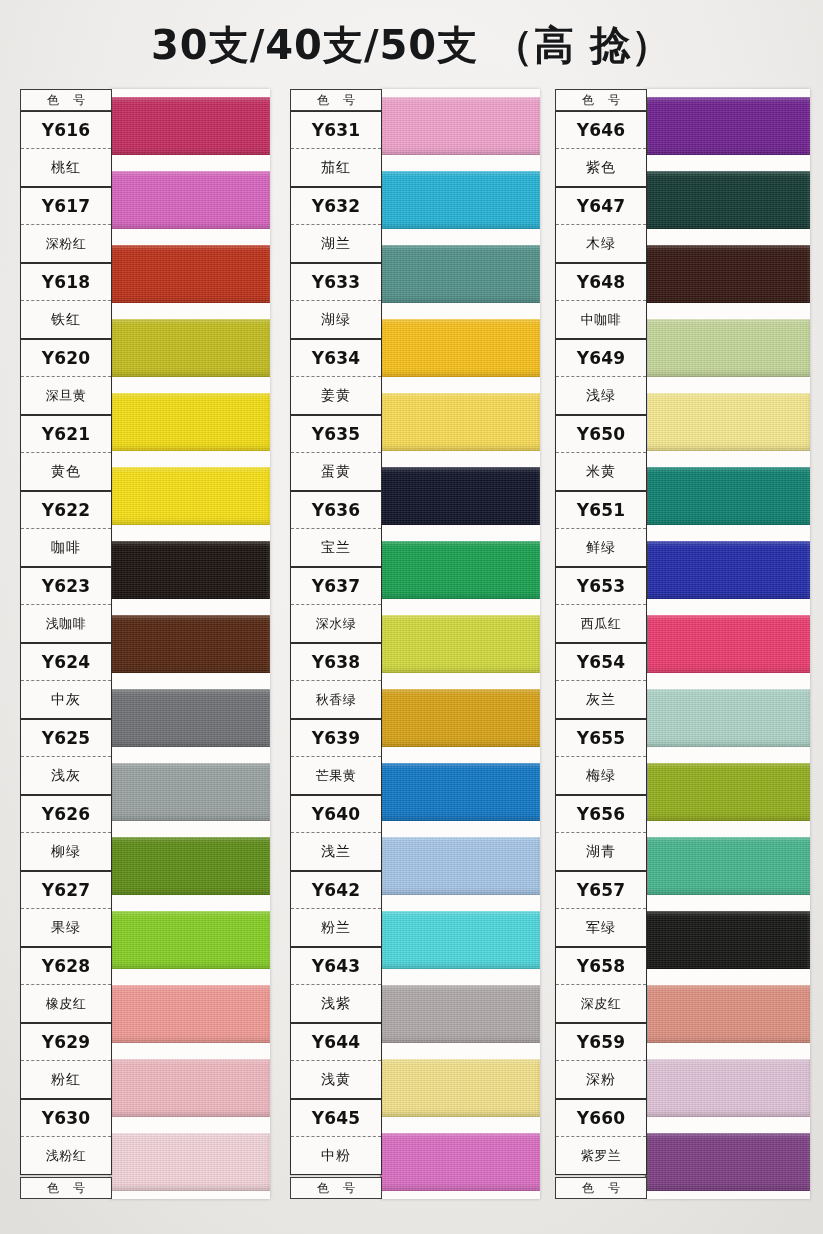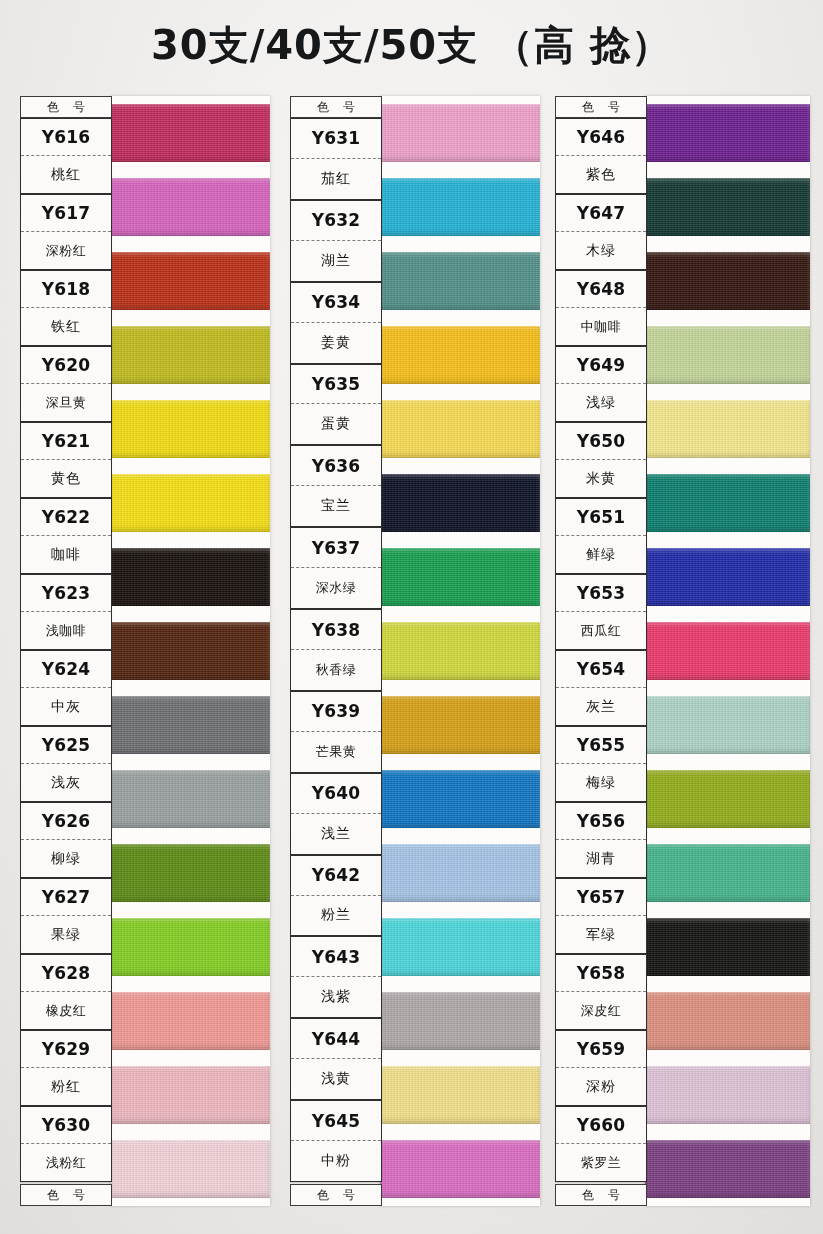--- a/index.html
+++ b/index.html
@@ -52,21 +52,21 @@
   
   .columns {
     position: absolute;
     top: 88px;
     left: 0;
     width: 823px;
     height: 1110px;
   }
   .column {
     position: absolute;
-    top: 8px;
+    top: 1px;
     width: 250px;
     height: 1110px;
   }
   .column.c0 { left: 20px; }
   .column.c1 { left: 290px; }
   .column.c2 { left: 555px; }
 
   
   .yarn-strip {
     position: absolute;
@@ -389,20 +389,24 @@
         <div class="cells">
           <div class="cell">
               <div class="code">Y631</div>
               <div class="name">茄红</div>
             </div>
           <div class="cell">
               <div class="code">Y632</div>
               <div class="name">湖兰</div>
             </div>
           <div class="cell">
+              <div class="code">Y633</div>
+              <div class="name">湖绿</div>
+            </div>
+          <div class="cell">
               <div class="code">Y634</div>
               <div class="name">姜黄</div>
             </div>
           <div class="cell">
               <div class="code">Y635</div>
               <div class="name">蛋黄</div>
             </div>
           <div class="cell">
               <div class="code">Y636</div>
               <div class="name">宝兰</div>

